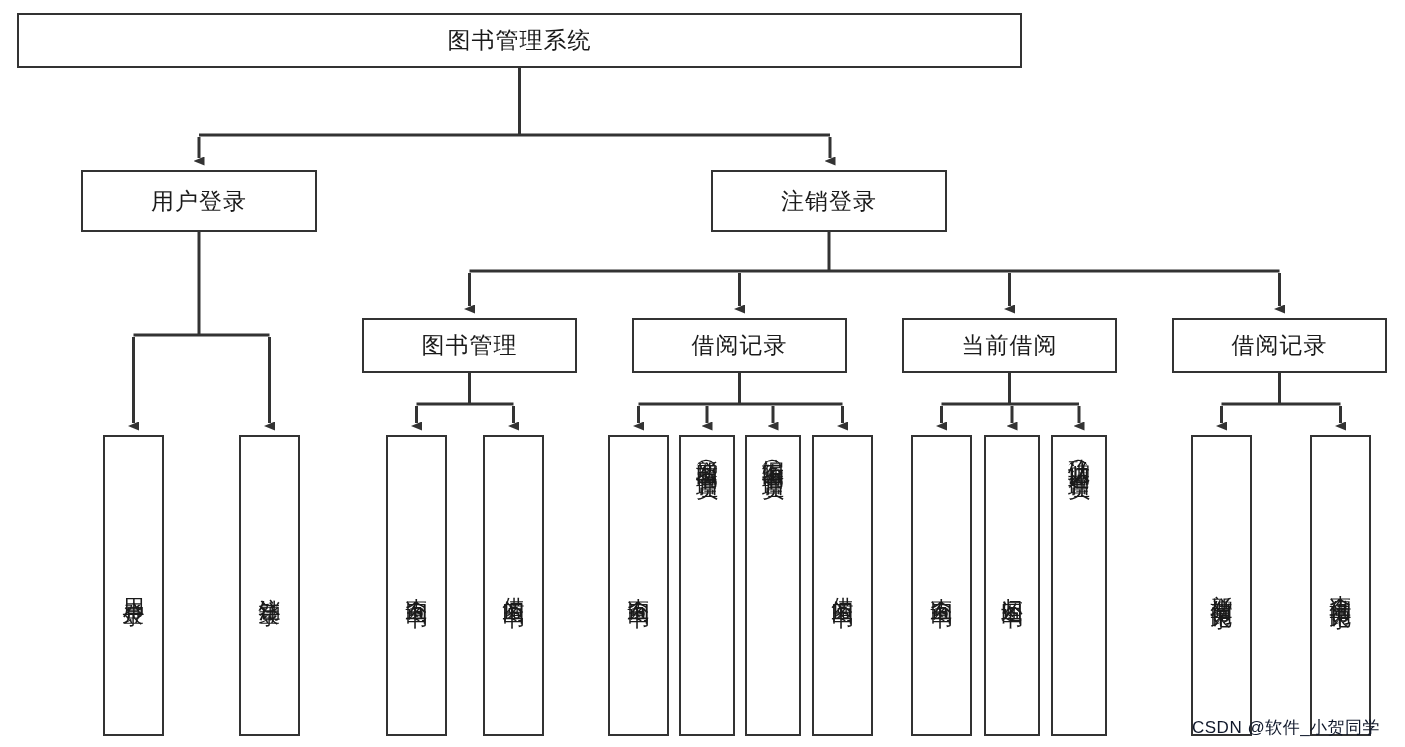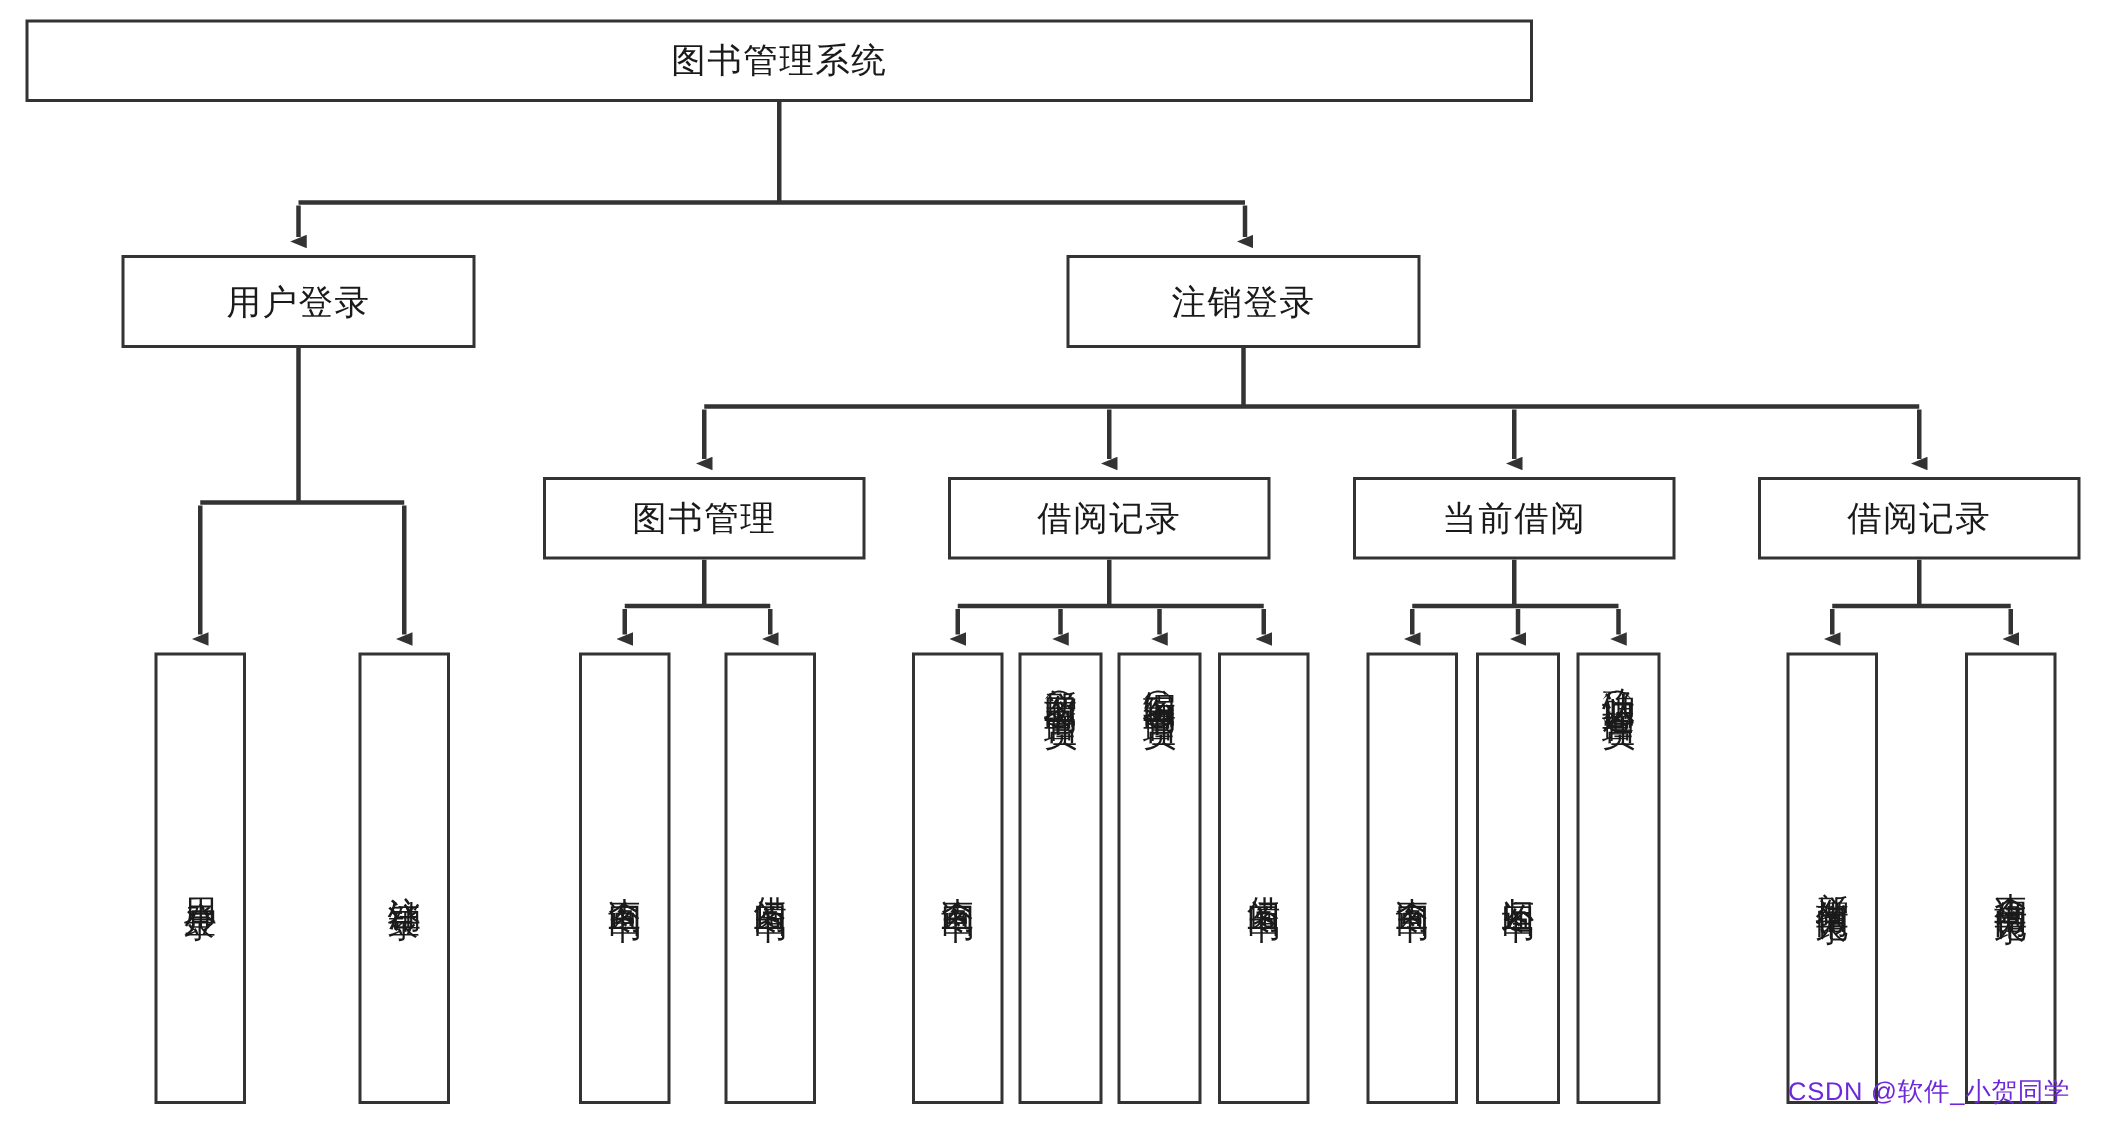--- a/index.html
+++ b/index.html
@@ -46,21 +46,21 @@
     letter-spacing: 3px;
     padding-top: 4px;
     padding-bottom: 4px;
   }
   .node.vert.top-align {
     justify-content: flex-start;
   }
   .watermark {
     position: absolute;
     font-size: 17px;
-    color: #6d28d9;
+    color: #0f172a;
     white-space: nowrap;
     letter-spacing: 0.5px;
   }
 </style>
 </head>
 <body>
 
 <div id="diagram-root">
 
   <svg id="wires" viewBox="0 0 1405 747" xmlns="http://www.w3.org/2000/svg">

